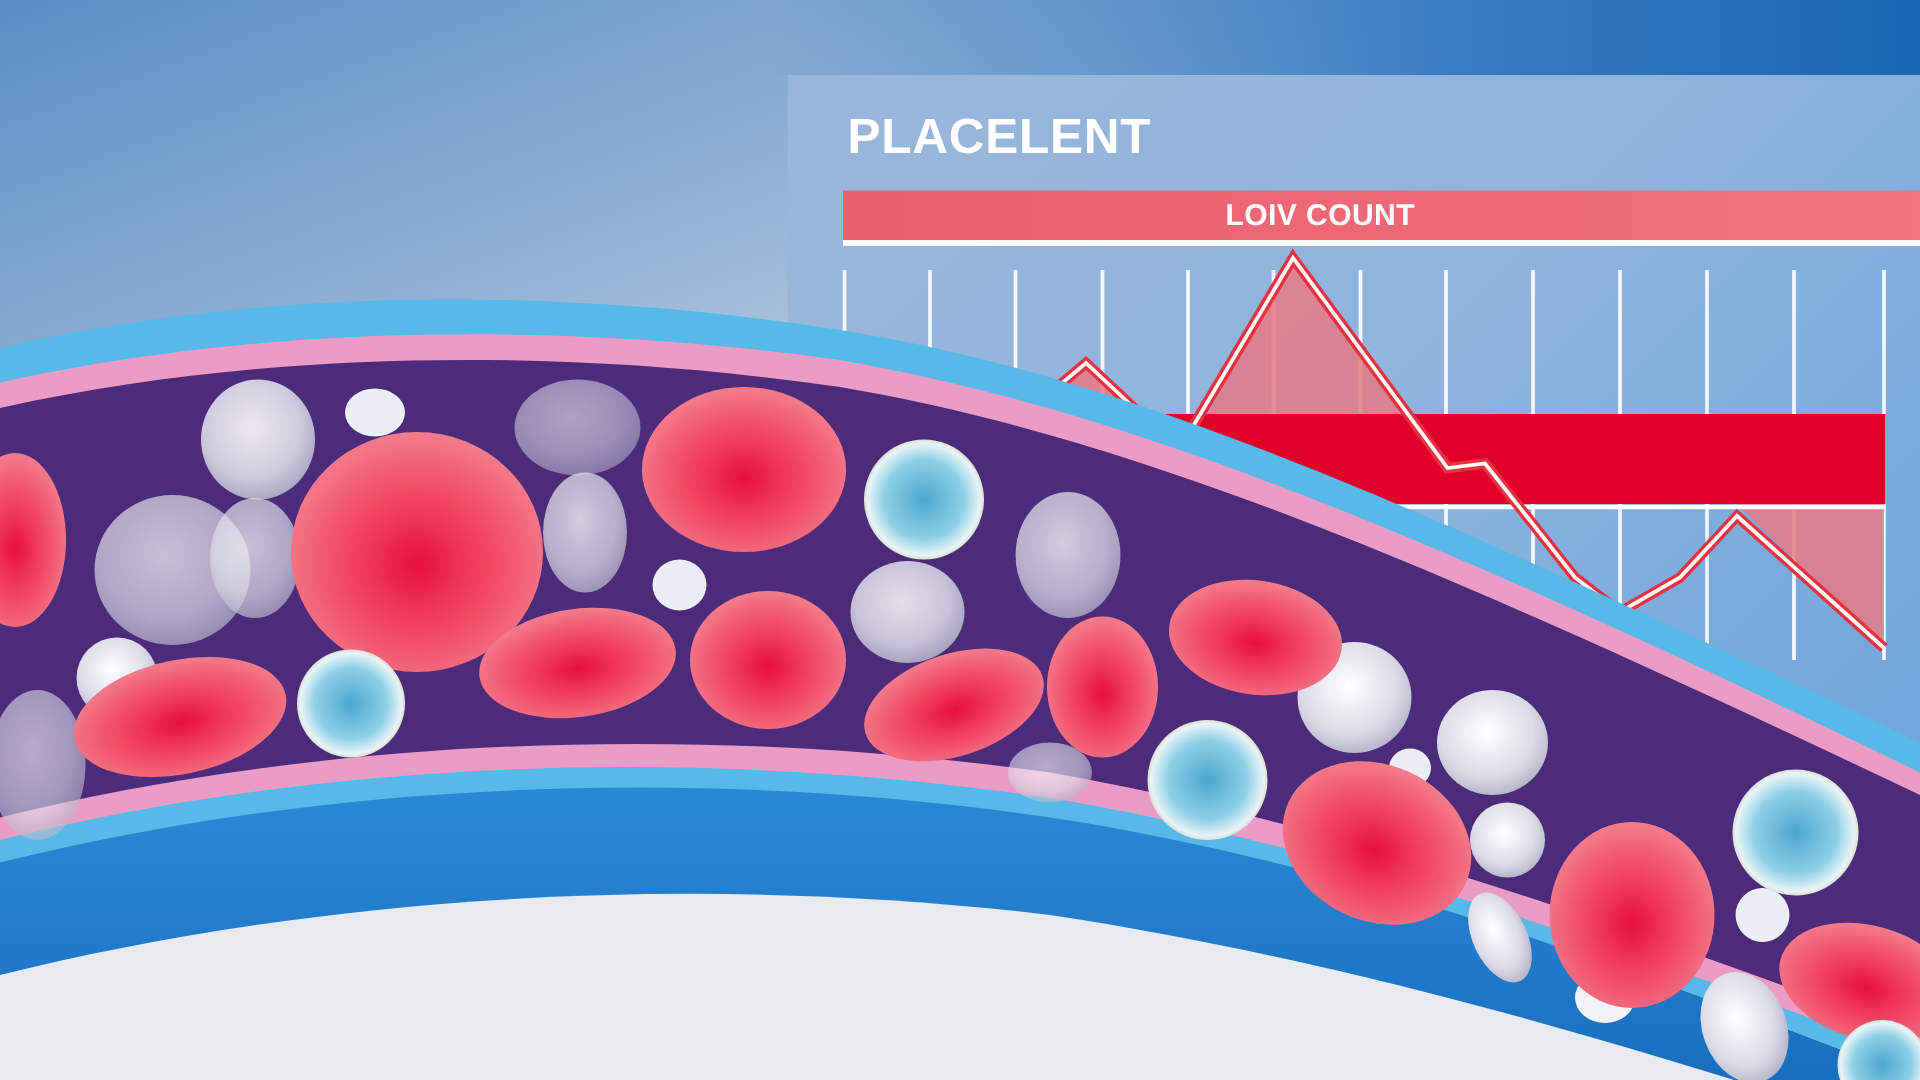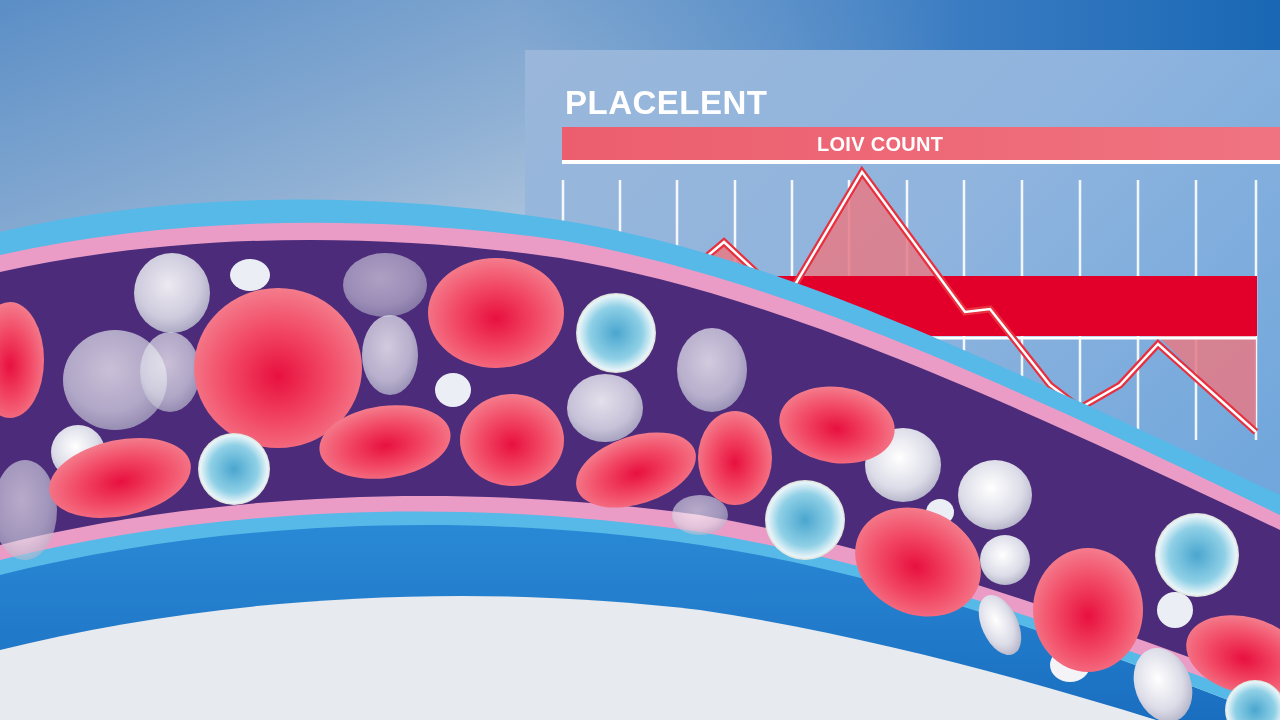--- a/index.html
+++ b/index.html
@@ -3,21 +3,21 @@
 <meta charset="utf-8">
 <style>
   html,body{margin:0;padding:0;}
   body{width:1280px;height:720px;overflow:hidden;position:relative;font-family:"Liberation Sans",sans-serif;
     background:linear-gradient(160deg,#5b8ec6 0%,#8fb0d4 25%,#c4d3e3 45%,#dfe5ec 60%,#e9ecf0 100%);}
   .scene{position:absolute;inset:0;}
   .panel{position:absolute;left:525px;top:50px;width:755px;height:450px;
     background:linear-gradient(135deg,#9ab7da 0%,#8fb4de 50%,#6fa6dc 100%);}
   .topband{position:absolute;left:0;top:0;width:1280px;height:50px;
     background:linear-gradient(90deg,rgba(80,130,190,0) 40%,#3a7cc2 75%,#1967b5 100%);}
-  .panel-title{position:absolute;left:40px;top:34px;color:#fff;font-weight:bold;font-size:33px;letter-spacing:0.5px;}
+  .panel-title{position:absolute;left:40px;top:22px;color:#fff;font-weight:bold;font-size:33px;letter-spacing:0.5px;}
   .legend-bar{position:absolute;left:37px;top:77px;width:771px;height:33px;
     background:linear-gradient(90deg,#ec5e6e,#f07582);border-bottom:4px solid #fff;}
   .legend-label{position:absolute;left:255px;top:6px;color:#fff;font-size:20px;font-weight:bold;letter-spacing:0.3px;}
   svg{position:absolute;left:0;top:0;}
 </style>
 </head>
 <body>
 
 <div class="scene">
   <div class="topband"></div>

